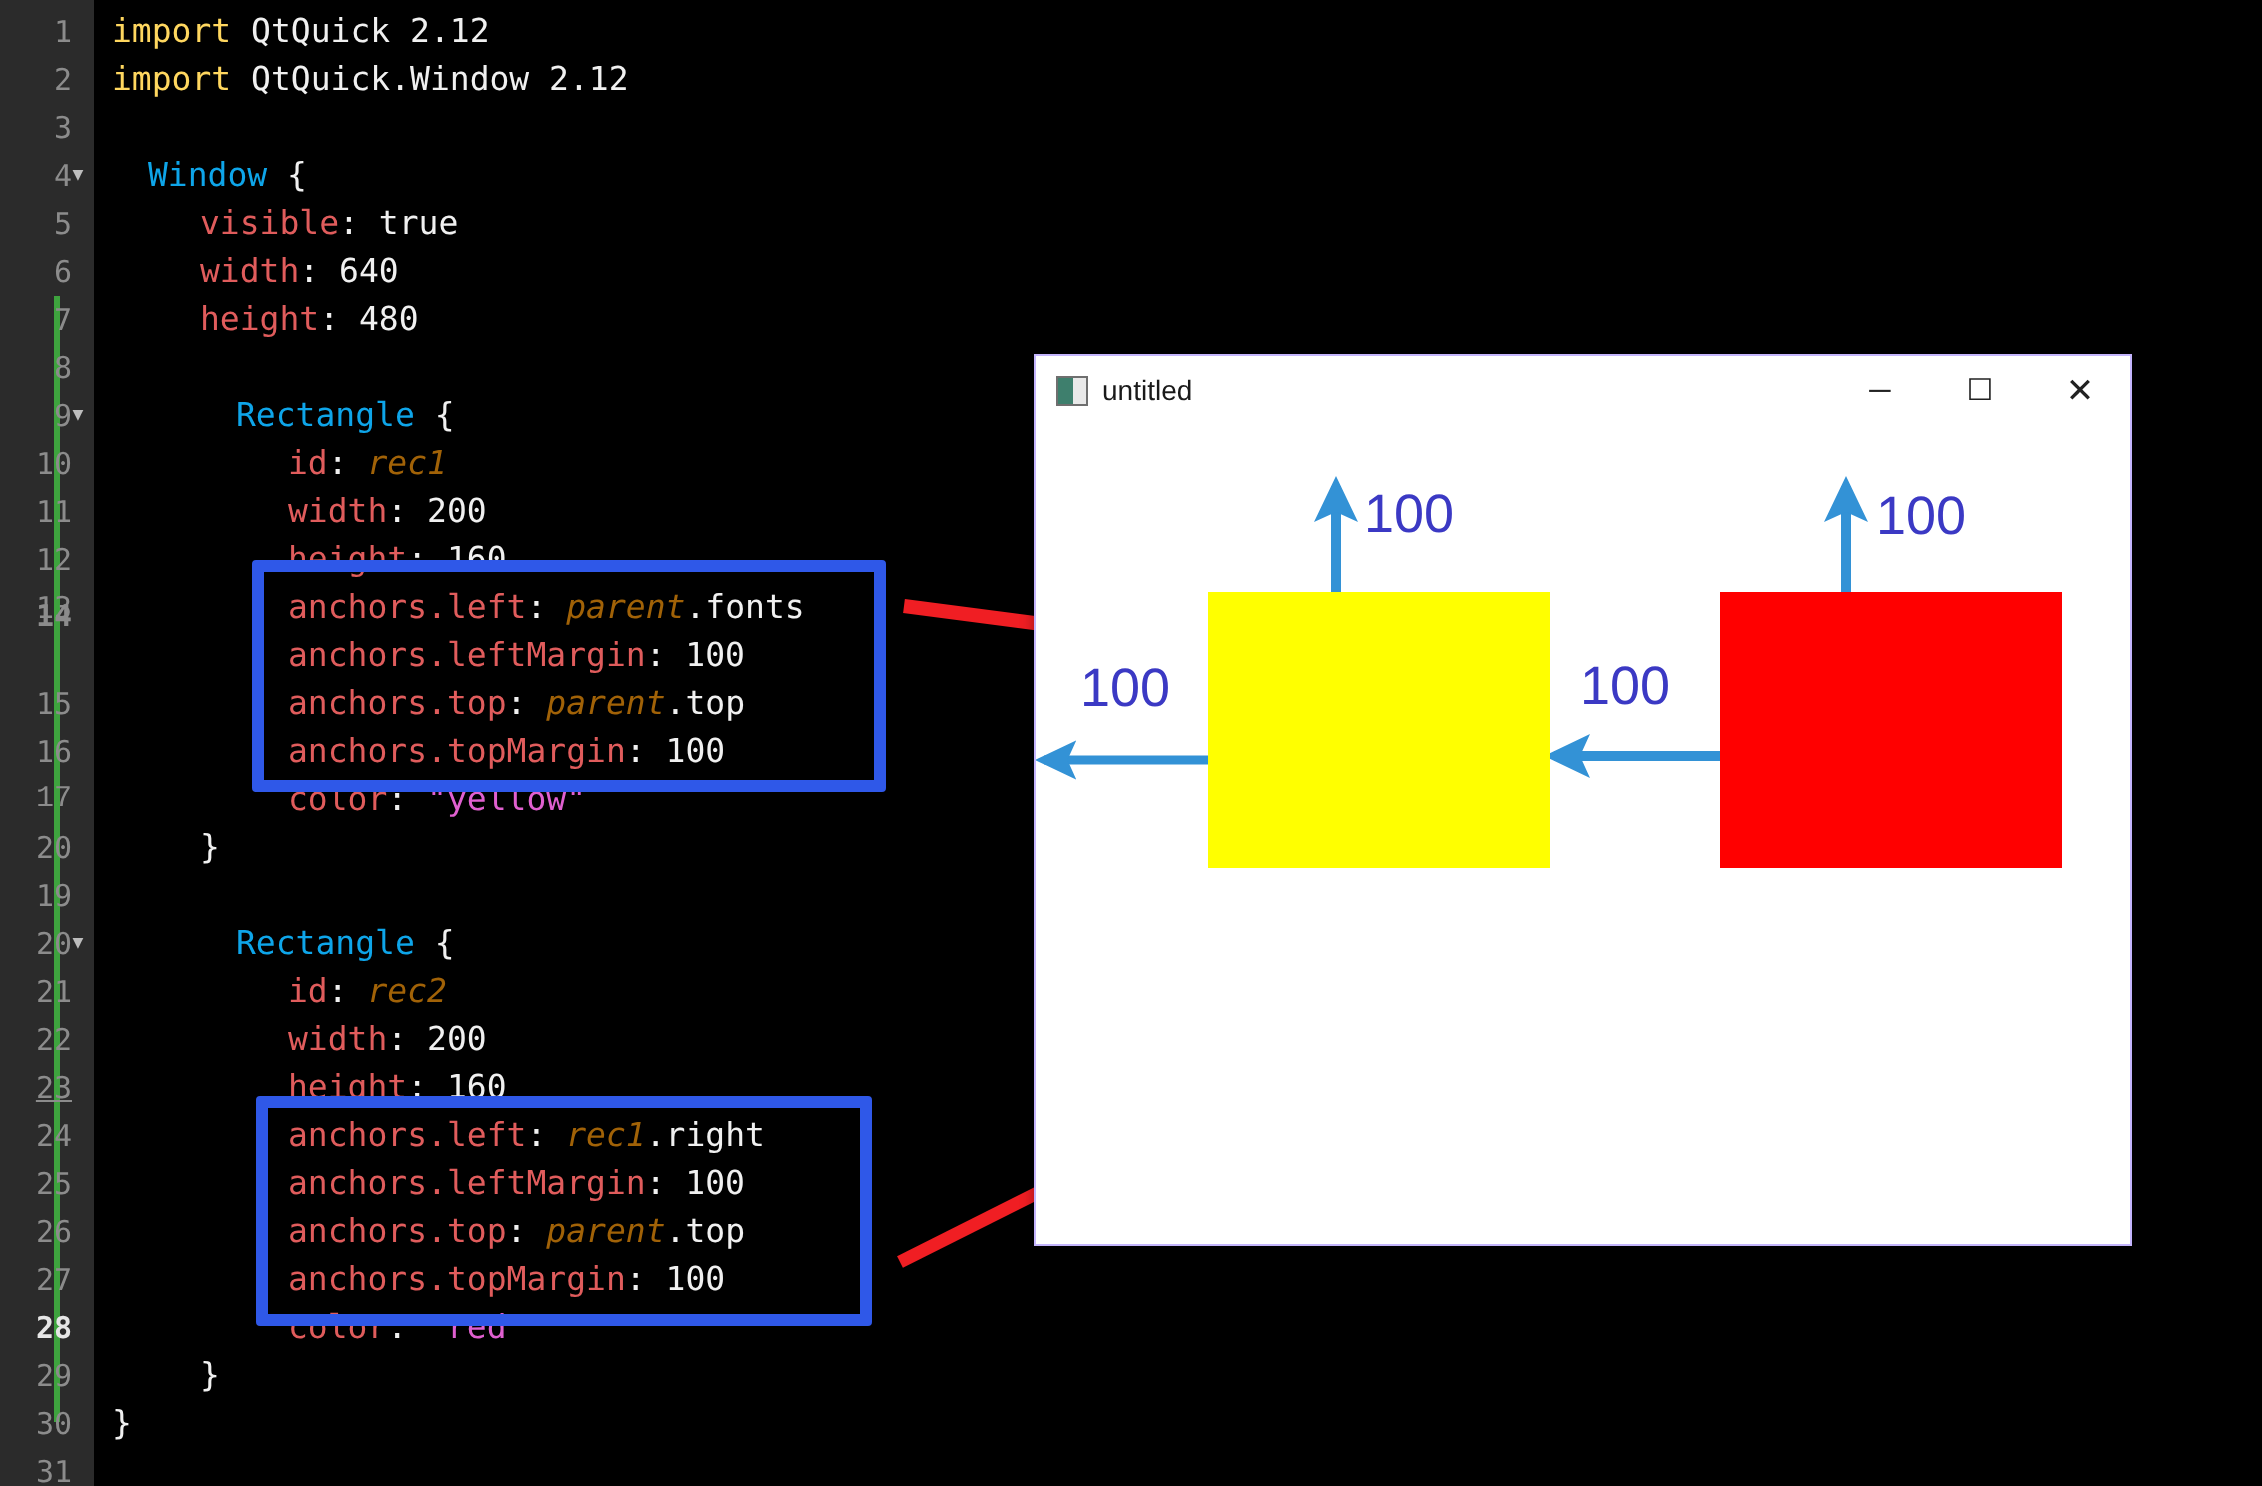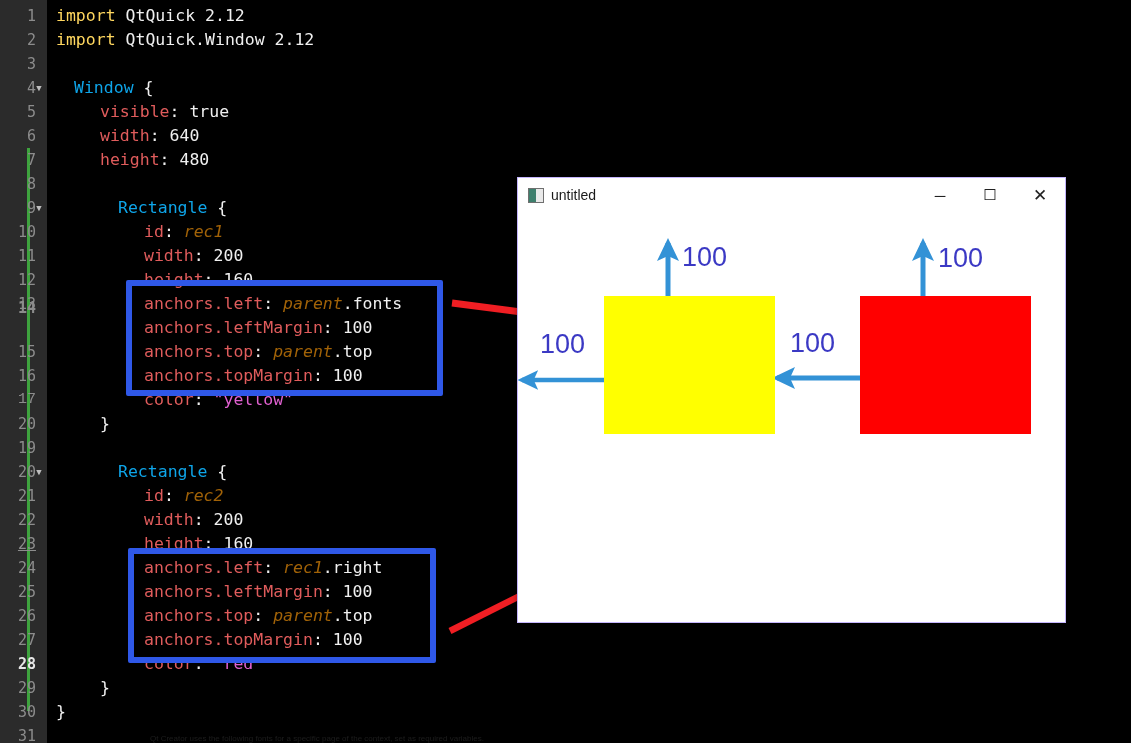--- a/index.html
+++ b/index.html
@@ -151,21 +151,20 @@
       <div class="codeline" style="top: 532px; padding-left: 88px;"><span class="prop">height</span><span class="plain">: 160</span></div>
       <div class="codeline" style="top: 556px; padding-left: 88px;"><span class="prop">anchors.left</span><span class="plain">: </span><span class="ital">rec1</span><span class="plain">.right</span></div>
       <div class="codeline" style="top: 580px; padding-left: 88px;"><span class="prop">anchors.leftMargin</span><span class="plain">: 100</span></div>
       <div class="codeline" style="top: 604px; padding-left: 88px;"><span class="prop">anchors.top</span><span class="plain">: </span><span class="ital">parent</span><span class="plain">.top</span></div>
       <div class="codeline" style="top: 628px; padding-left: 88px;"><span class="prop">anchors.topMargin</span><span class="plain">: 100</span></div>
       <div class="codeline" style="top: 652px; padding-left: 88px;"><span class="prop">color</span><span class="plain">: </span><span class="str">"red"</span></div>
       <div class="codeline" style="top: 676px; padding-left: 44px;"><span class="brace">}</span></div>
       <div class="codeline" style="top: 700px; padding-left: 0px;"><span class="brace">}</span></div>
       <div class="codeline" style="top: 724px; padding-left: 0px;"></div>
     </div>
-  <div id="faint">Qt Creator uses the following fonts for a specific page of the context, set as required variables.</div>
 <div class="lnum" style="top: 4px;">1</div>
     <div class="lnum" style="top: 28px;">2</div>
     <div class="lnum" style="top: 52px;">3</div>
     <div class="lnum" style="top: 76px;">4</div>
     <div class="fold" style="top: 76px;">▼</div>
     <div class="lnum" style="top: 100px;">5</div>
     <div class="lnum" style="top: 124px;">6</div>
     <div class="lnum" style="top: 148px;">7</div>
     <div class="lnum" style="top: 172px;">8</div>
     <div class="lnum" style="top: 196px;">9</div>

